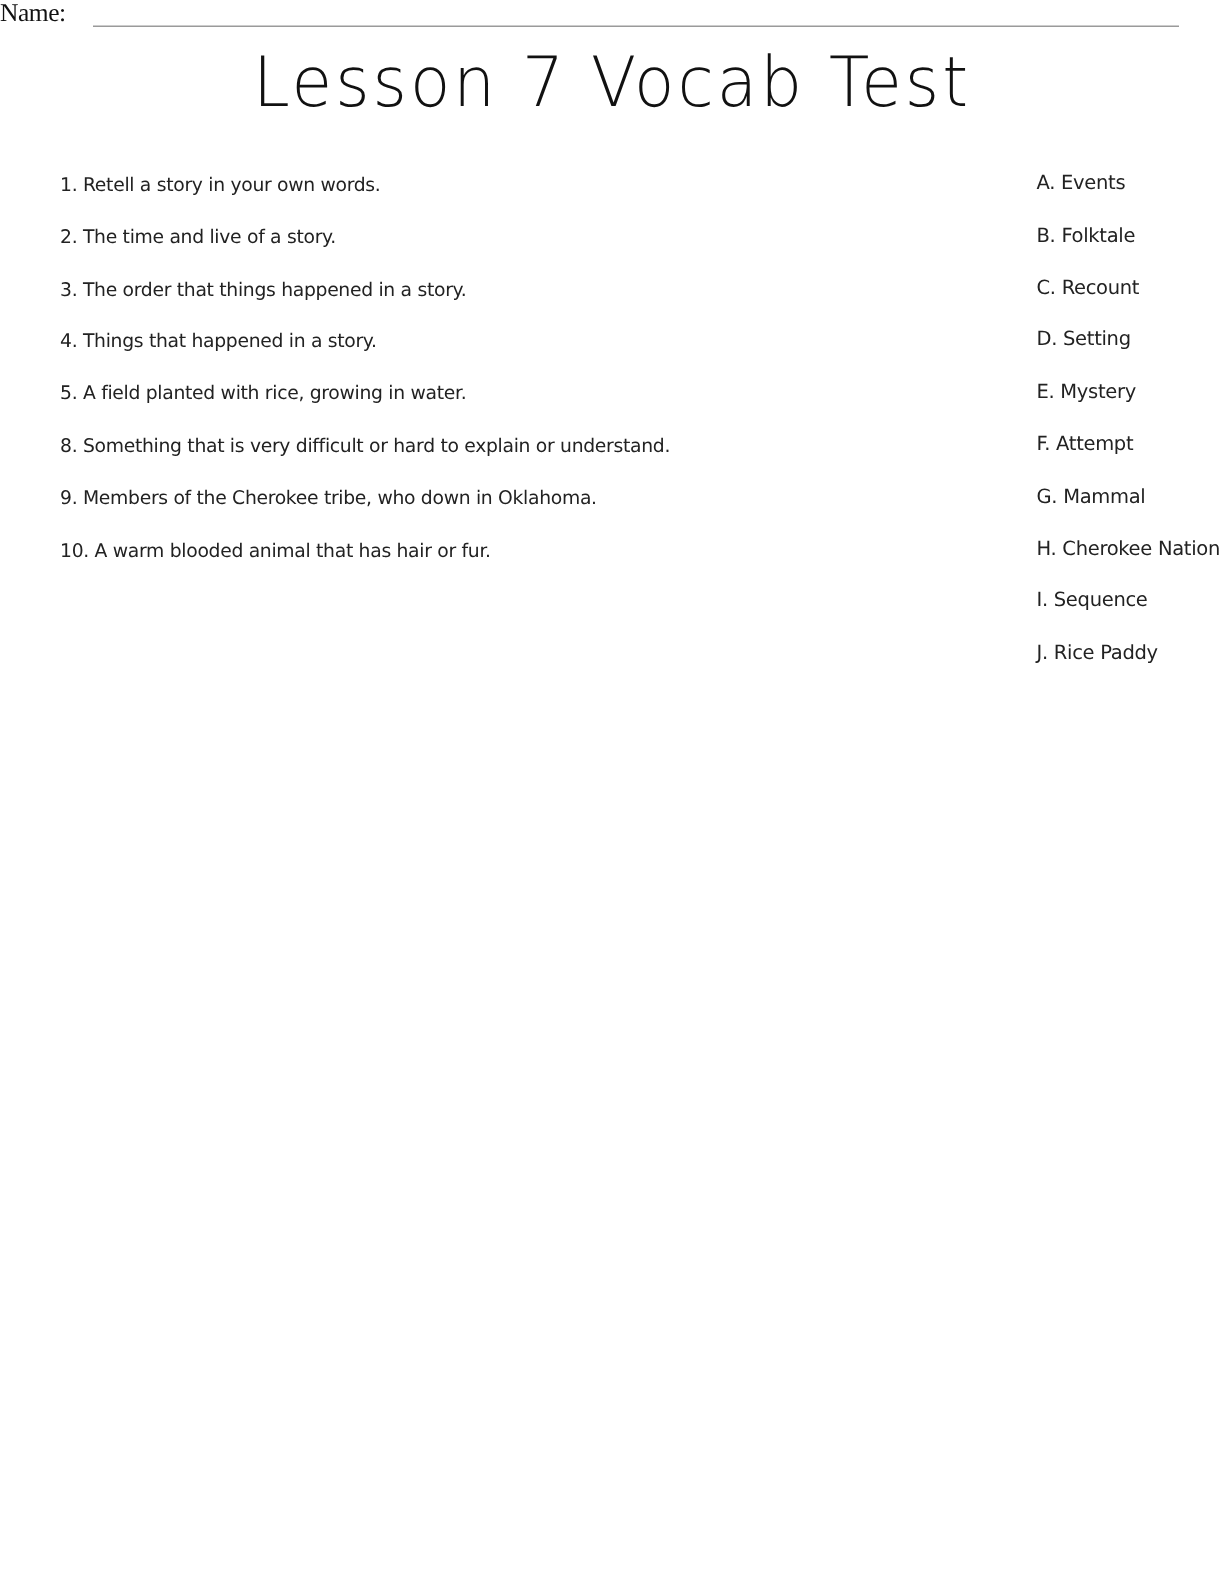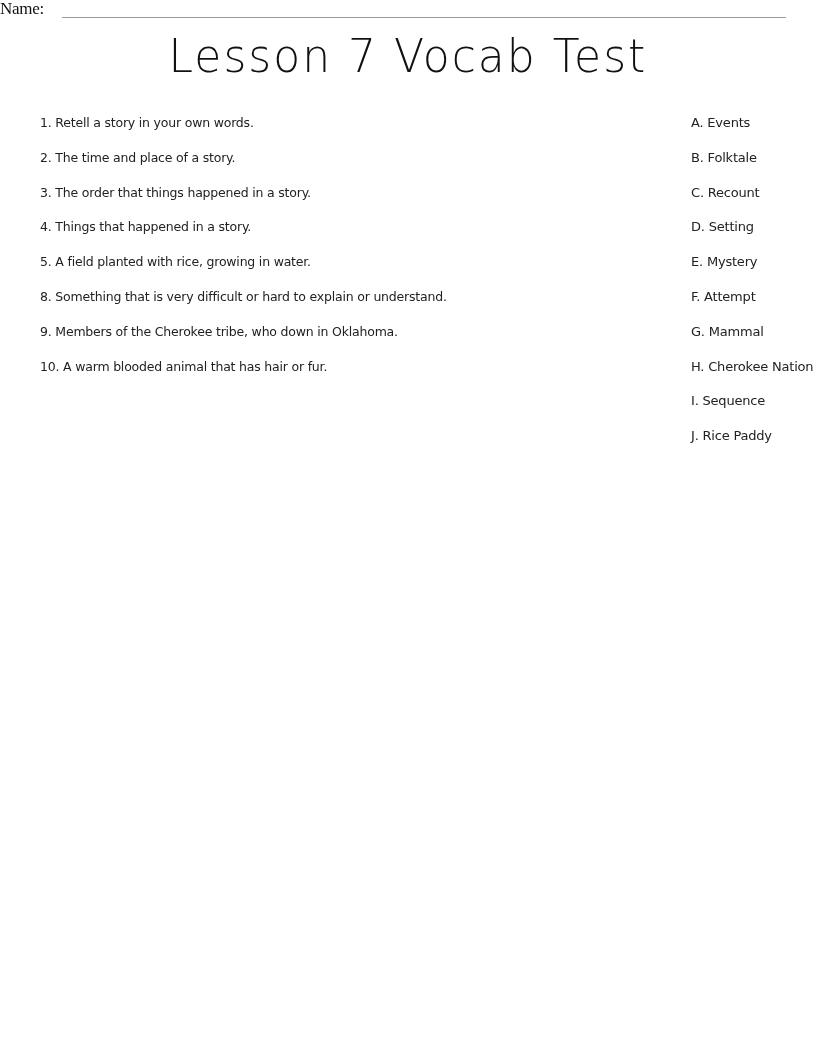--- a/index.html
+++ b/index.html
@@ -19,21 +19,21 @@
 
 <div class="name-row">
   <span class="name-label">Name:</span>
   <div class="name-line"></div>
 </div>
 
 <h1 class="title" style="margin:0;">Lesson 7 Vocab Test</h1>
 
 <ul class="q-list">
   <li class="item"><span>1.</span> <span>Retell a story in your own words.</span></li>
-  <li class="item"><span>2.</span> <span>The time and place of a story.</span></li>
+  <li class="item"><span>2.</span> <span>The time and live of a story.</span></li>
   <li class="item"><span>3.</span> <span>The order that things happened in a story.</span></li>
   <li class="item"><span>4.</span> <span>Things that happened in a story.</span></li>
   <li class="item"><span>5.</span> <span>A field planted with rice, growing in water.</span></li>
   <li class="item"><span>8.</span> <span>Something that is very difficult or hard to explain or understand.</span></li>
   <li class="item"><span>9.</span> <span>Members of the Cherokee tribe, who down in Oklahoma.</span></li>
   <li class="item"><span>10.</span> <span>A warm blooded animal that has hair or fur.</span></li>
 </ul>
 
 <ul class="a-list">
   <li class="item"><span>A.</span> <span>Events</span></li>

